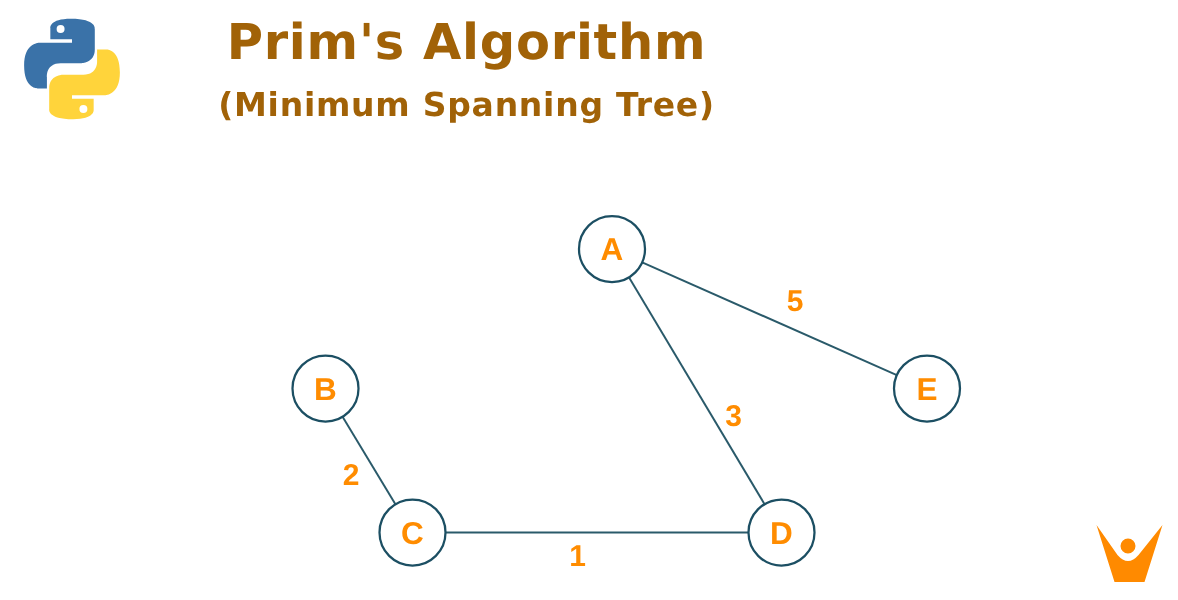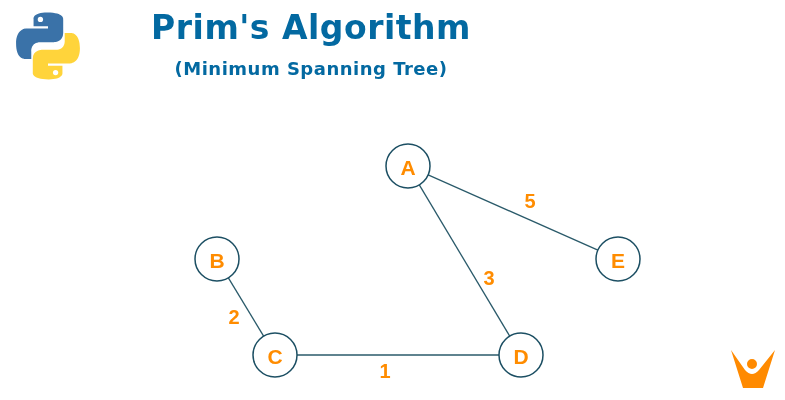--- a/index.html
+++ b/index.html
@@ -1,19 +1,19 @@
 <!DOCTYPE html>
 <html><head>
 <meta charset="utf-8">
 <style>
   html,body{margin:0;padding:0;background:#ffffff;}
   body{width:785px;height:400px;position:relative;overflow:hidden;font-family:"DejaVu Sans","Liberation Sans",sans-serif;}
-  .title{position:absolute;left:0;width:622px;text-align:center;color:#0369a1;font-weight:bold;}
+  .title{position:absolute;left:0;width:622px;text-align:center;color:#a16207;font-weight:bold;}
   .t1{top:8px;font-size:33px;letter-spacing:0.5px;}
-  .t2{top:58px;font-size:18px;letter-spacing:0.5px;}
+  .t2{top:58px;font-size:22px;letter-spacing:0.5px;}
   svg.graph{position:absolute;left:0;top:0;}
   .py-logo{position:absolute;left:10px;top:8px;width:76px;height:76px;}
   .brand{position:absolute;left:725px;top:348px;width:55px;height:45px;}
 </style>
 </head>
 <body>
 
 <div class="title t1">Prim's Algorithm</div>
 <div class="title t2">(Minimum Spanning Tree)</div>
 

